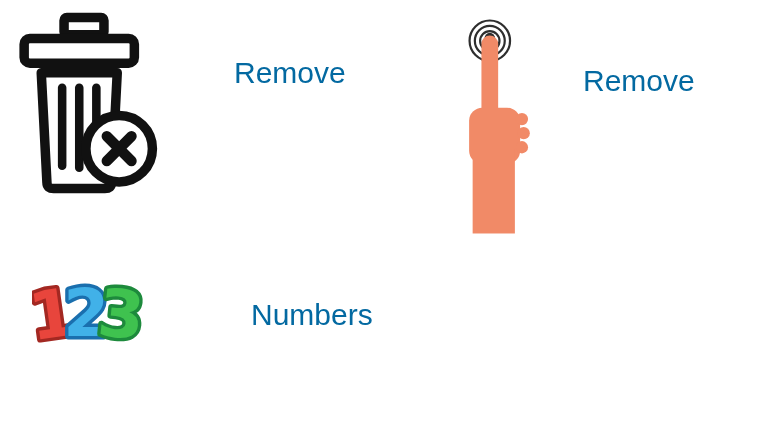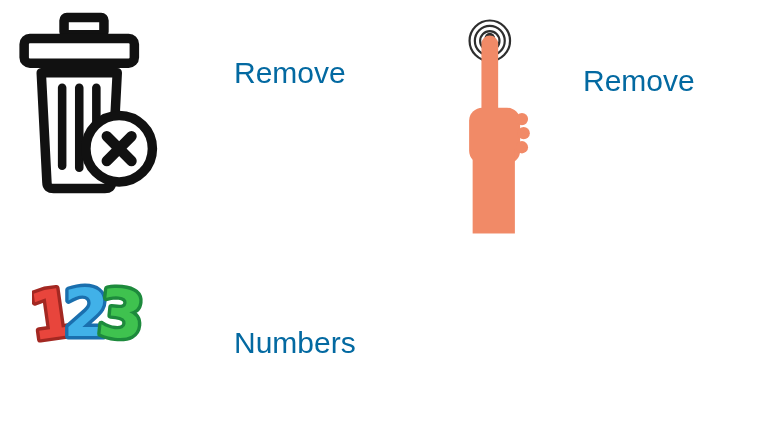--- a/index.html
+++ b/index.html
@@ -27,21 +27,21 @@
   .card-numbers { left: 32px;  top: 278px; width: 346px; height: 82px;  }
   .card-finish  { left: 452px; top: 270px; width: 262px; height: 144px; }
 
   .card-remove  .icon-box { left: 0; top: 0; width: 152px; height: 192px; }
   .card-remove  .item-label { left: 226px; top: 50px; }
 
   .card-press   .icon-box { left: 0; top: 0; width: 88px; height: 242px; }
   .card-press   .item-label { left: 135px; top: 60px; }
 
   .card-numbers .icon-box { left: 0; top: 0; width: 118px; height: 72px; }
-  .card-numbers .item-label { left: 202px; top: 22px; margin-top: 28px; }
+  .card-numbers .item-label { left: 219px; top: 22px; }
 
   .card-finish  .icon-box { left: 0; top: 0; width: 112px; height: 142px; }
   .card-finish  .item-label { left: 131px; top: 3px; }
 
   svg { display: block; width: 100%; height: 100%; }
 </style>
 </head>
 <body>
 
 <div class="canvas">

